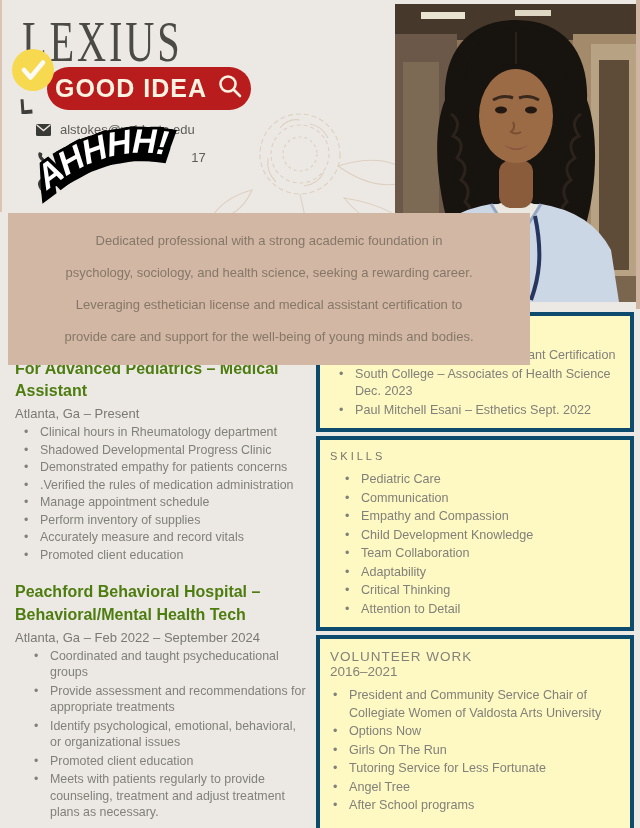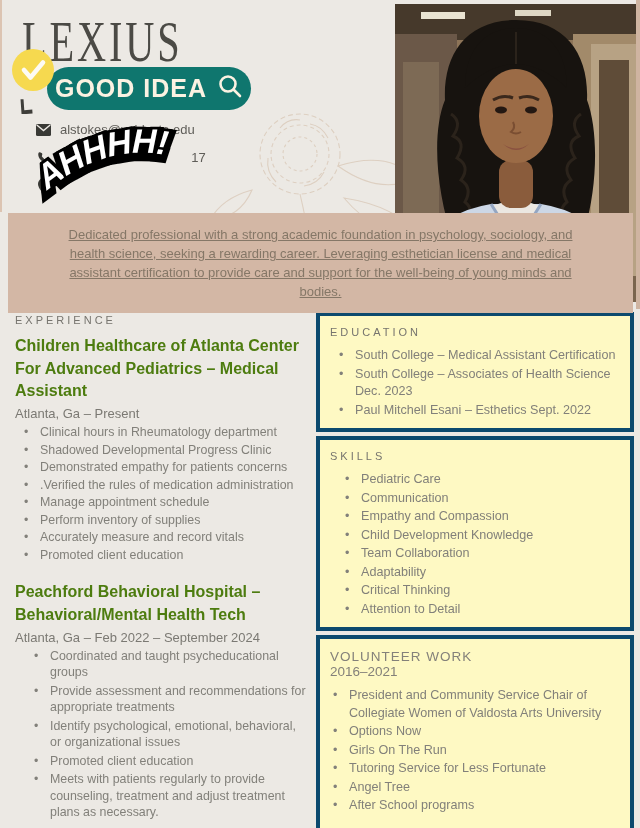--- a/index.html
+++ b/index.html
@@ -16,43 +16,43 @@
     left:22px;top:10px;z-index:2;
     font-family:"Liberation Serif", serif;
     font-size:56px;font-weight:400;color:#4b4a45;
     letter-spacing:4px;transform:scaleX(.72);transform-origin:left top;
     white-space:nowrap;
   }
   .name-fragment{left:19px;top:99px;z-index:2;}
   .check-badge{left:11px;top:48px;z-index:5;}
   .pill-badge{
     left:47px;top:67px;width:204px;height:43px;z-index:4;
-    background:#0f766e;border-radius:22px;
+    background:#b91c1c;border-radius:22px;
     display:flex;align-items:center;justify-content:center;gap:10px;
     color:#fbf2e2;font-weight:bold;font-size:25px;letter-spacing:1px;
   }
   .contact{left:36px;top:120px;z-index:2;display:flex;flex-direction:column;gap:9px;}
   .contact-row{display:flex;align-items:center;gap:9px;height:19px;color:#5f5d58;font-size:13px;}
   .contact-row .cicon{width:15px;display:flex;justify-content:center;}
   .phone-suffix{margin-left:118px;}
   .sticker{left:40px;top:126px;width:152px;height:84px;z-index:6;transform:rotate(-3deg);}
 
   
   .flower{left:192px;top:78px;z-index:0;opacity:.85;}
   .photo{left:395px;top:4px;width:242px;height:298px;z-index:1;overflow:hidden;}
   .right-strip{left:636px;top:0;width:4px;height:309px;background:#cfb4a1;z-index:3;}
   .left-strip{left:0;top:0;width:2px;height:212px;background:#dcc4b2;z-index:3;}
 
   
   .summary{
-    left:8px;top:213px;width:625px;min-height:95px;z-index:7;
+    left:8px;top:213px;width:522px;min-height:95px;z-index:7;
     background:#d3b7a5;box-sizing:border-box;
     display:flex;align-items:center;justify-content:center;
     padding:12px 52px;text-align:center;
-    color:#857767;font-size:13px;line-height:19px;text-decoration:underline;
+    color:#857767;font-size:13px;line-height:32px;
   }
 
   
   .section-heading{
     margin:0 0 9px 0;font-size:11px;font-weight:400;
     letter-spacing:3px;color:#76746e;
   }
   .col-left{left:15px;top:314px;width:294px;z-index:2;}
   .col-right{left:316px;top:312px;width:318px;z-index:2;display:flex;flex-direction:column;gap:4px;}
 

